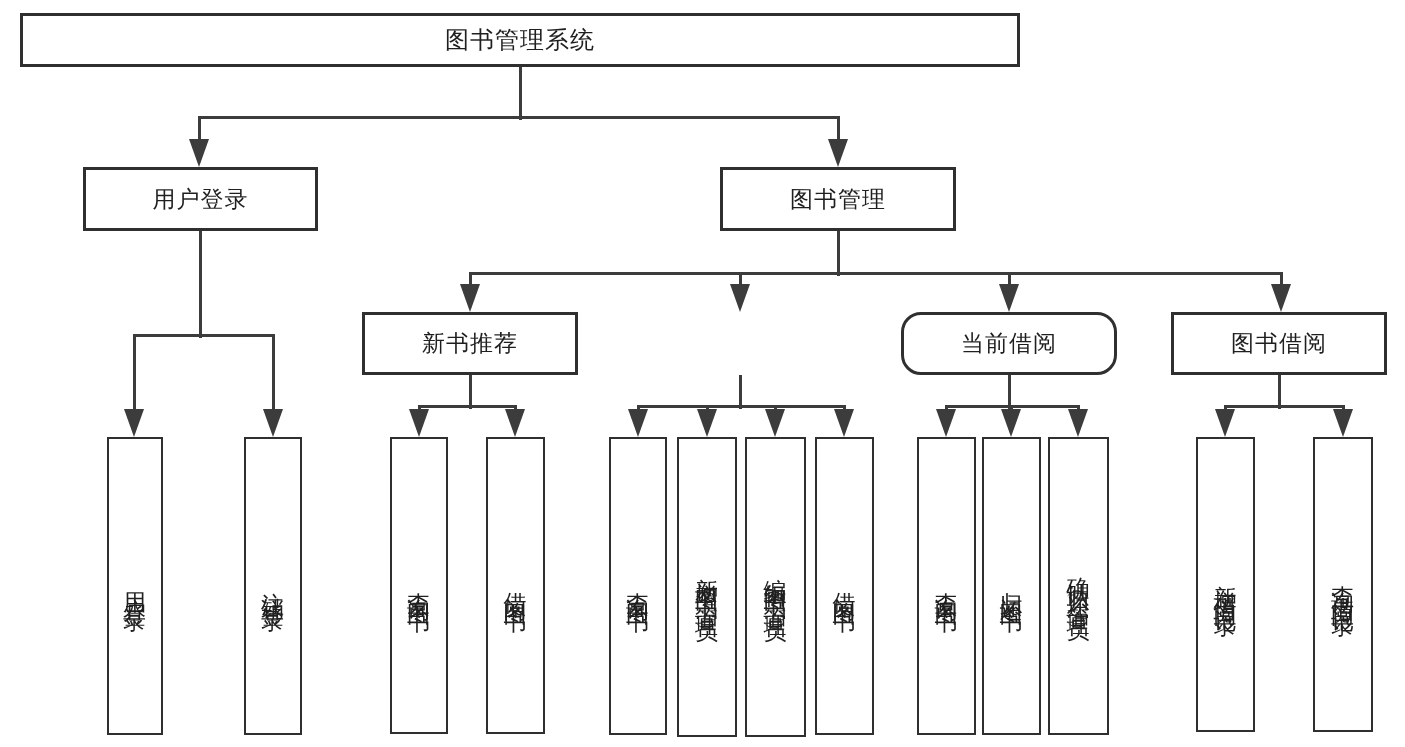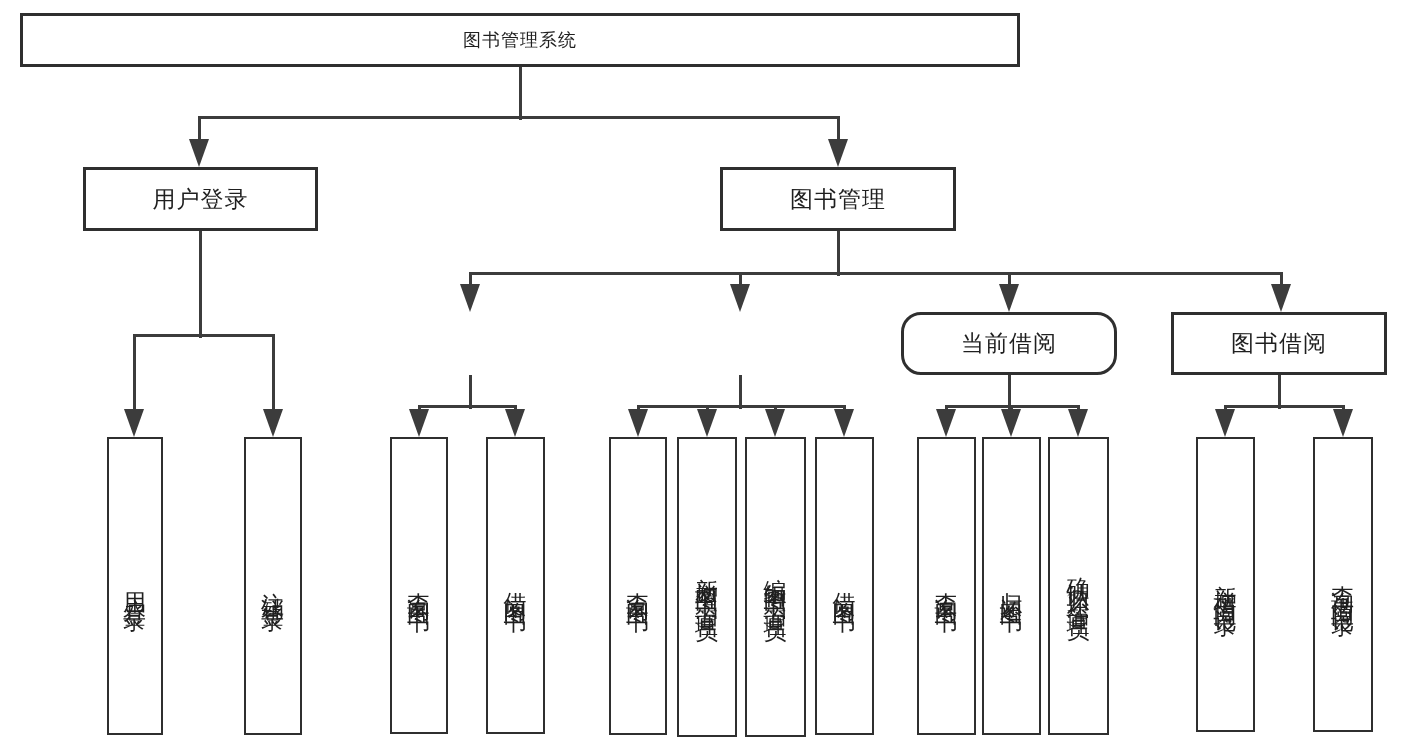--- a/index.html
+++ b/index.html
@@ -29,21 +29,21 @@
     letter-spacing: 1px;
     z-index: 2;
   }
   .node.v { border-width: 2px; }
   .node.v .lbl {
     writing-mode: vertical-rl;
     line-height: 1.05;
     letter-spacing: 6px;
     font-size: 23px;
   }
-  .n-root  { left: 20px;   top: 13px;  width: 1000px; height: 54px; font-size: 18px; }
+  .n-root  { left: 20px;   top: 13px;  width: 1000px; height: 54px; font-size: 24px; }
   .n-ulog  { left: 83px;   top: 167px; width: 235px;  height: 64px; }
   .n-bmgmt { left: 720px;  top: 167px; width: 236px;  height: 64px; }
   .n-nrec  { left: 362px;  top: 312px; width: 216px;  height: 63px; }
   .n-bbrw  { left: 632px;  top: 312px; width: 216px;  height: 63px; }
   .n-cbrw  { left: 901px;  top: 312px; width: 216px;  height: 63px; border-radius: 20px; }
   .n-brec  { left: 1171px; top: 312px; width: 216px;  height: 63px; }
   .n-c01 { left: 107px;  top: 437px; width: 56px; height: 298px; }
   .n-c02 { left: 244px;  top: 437px; width: 58px; height: 298px; }
   .n-c03 { left: 390px;  top: 437px; width: 58px; height: 297px; }
   .n-c04 { left: 486px;  top: 437px; width: 59px; height: 297px; }
@@ -145,20 +145,23 @@
 
   <div class="node n-root">
       <span class="lbl">图书管理系统</span>
     </div>
   <div class="node n-ulog">
       <span class="lbl">用户登录</span>
     </div>
   <div class="node n-bmgmt">
       <span class="lbl">图书管理</span>
     </div>
+  <div class="node n-nrec">
+      <span class="lbl">新书推荐</span>
+    </div>
   <div class="node n-cbrw">
       <span class="lbl">当前借阅</span>
     </div>
   <div class="node n-brec">
       <span class="lbl">图书借阅</span>
     </div>
 
   <div class="node v n-c01">
       <span class="lbl">用户登录</span>
     </div>

